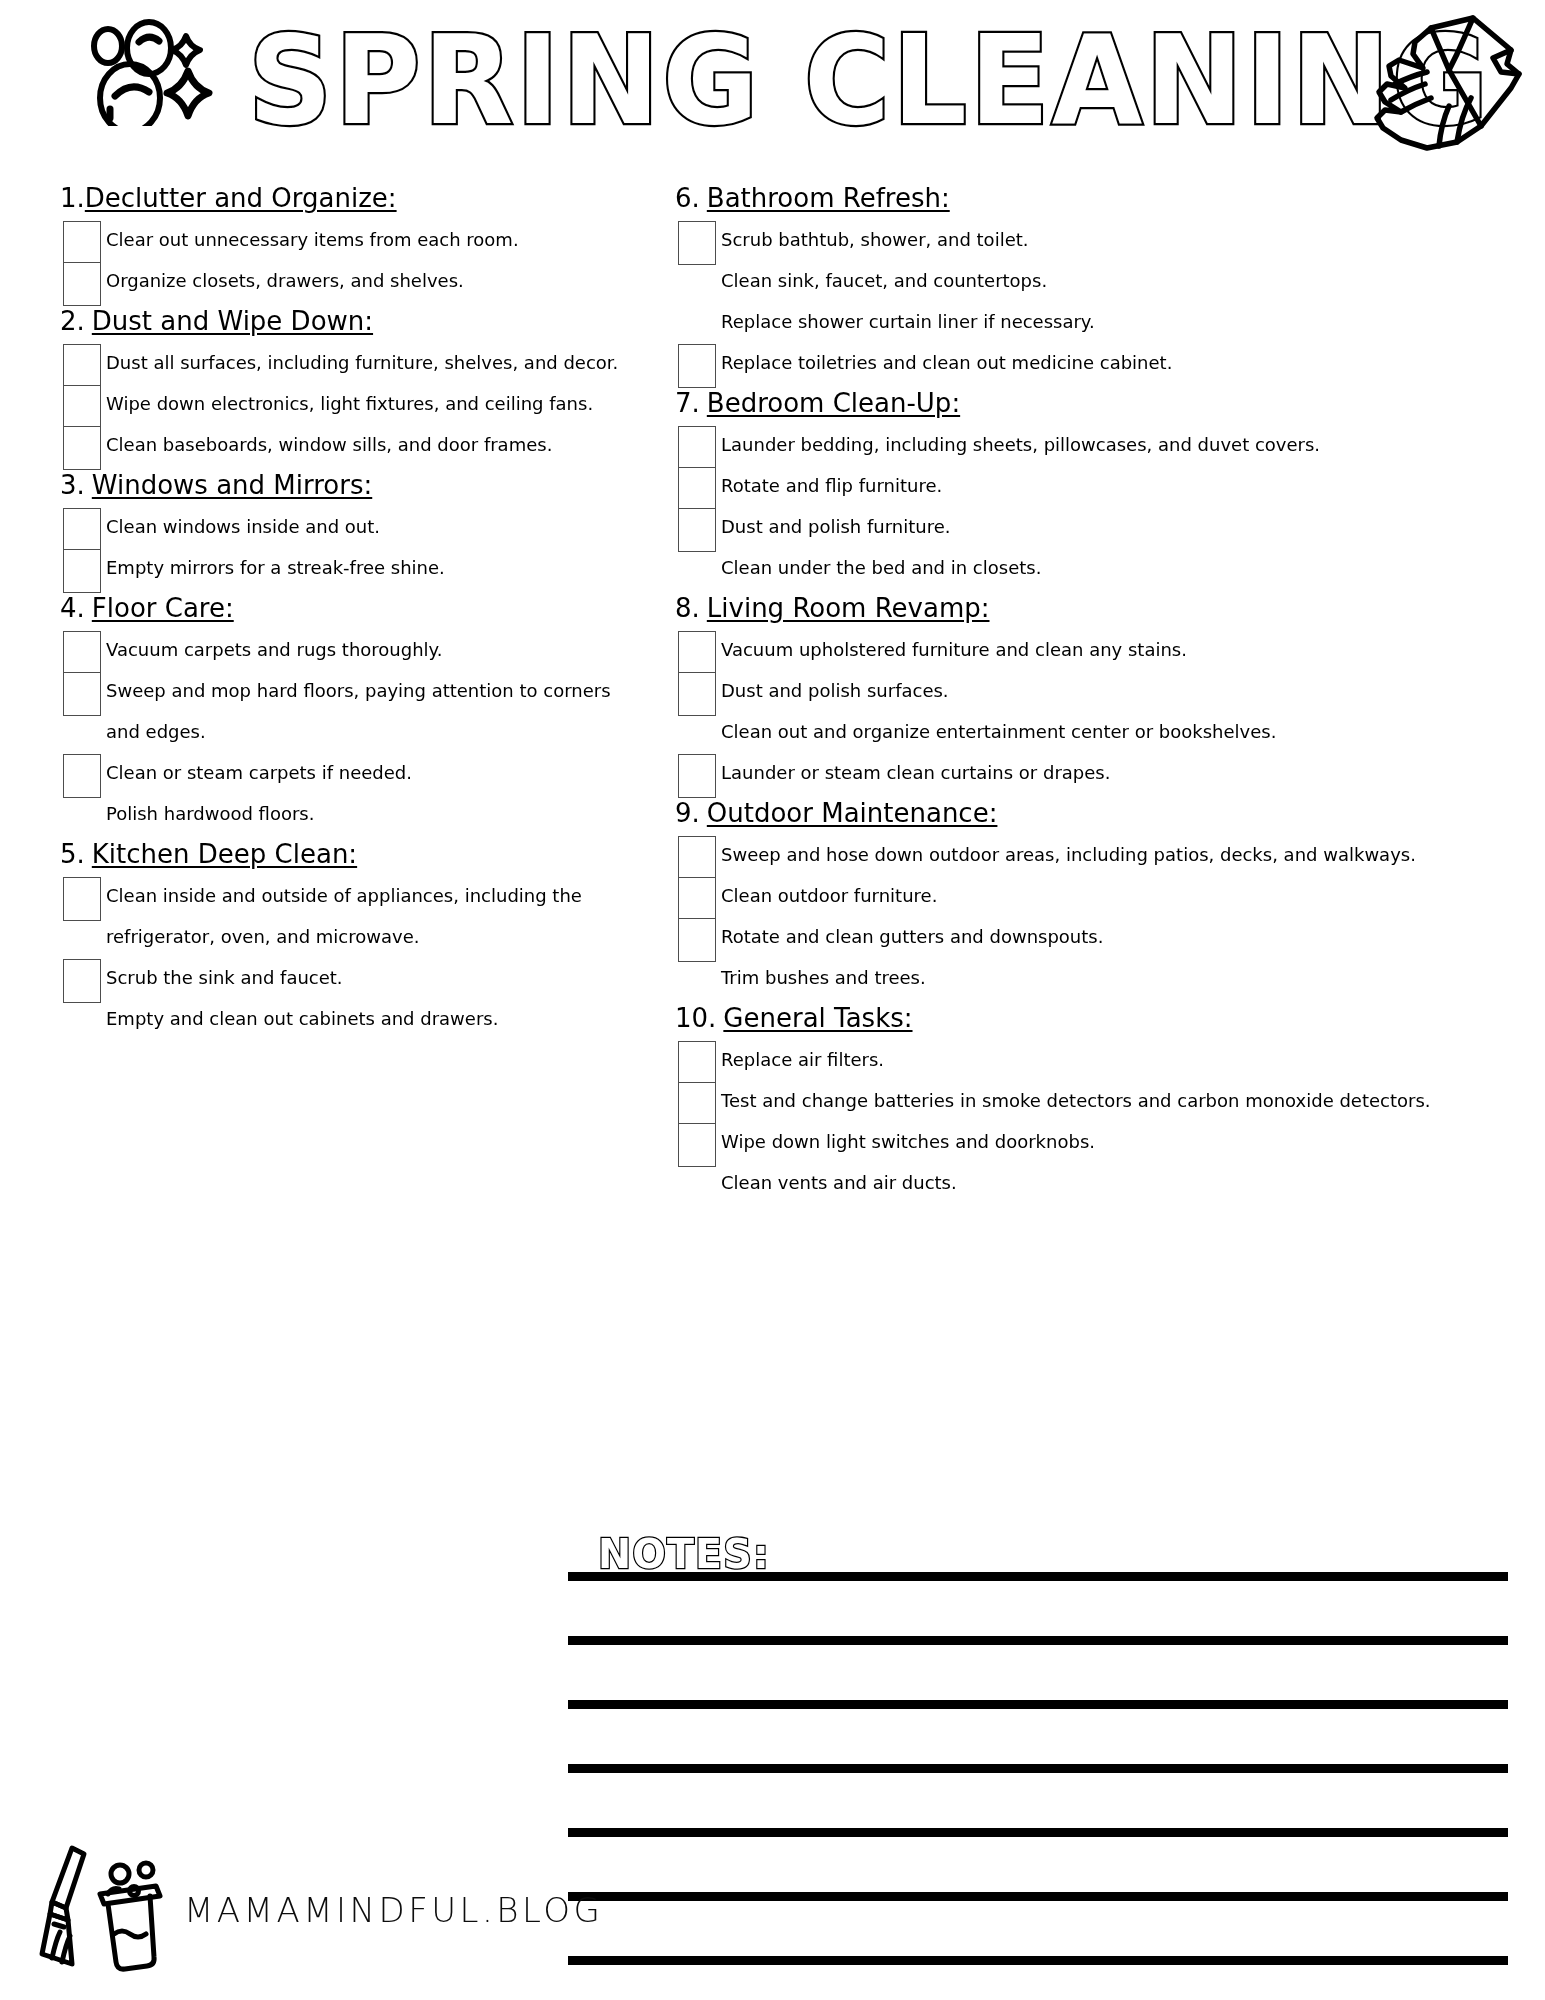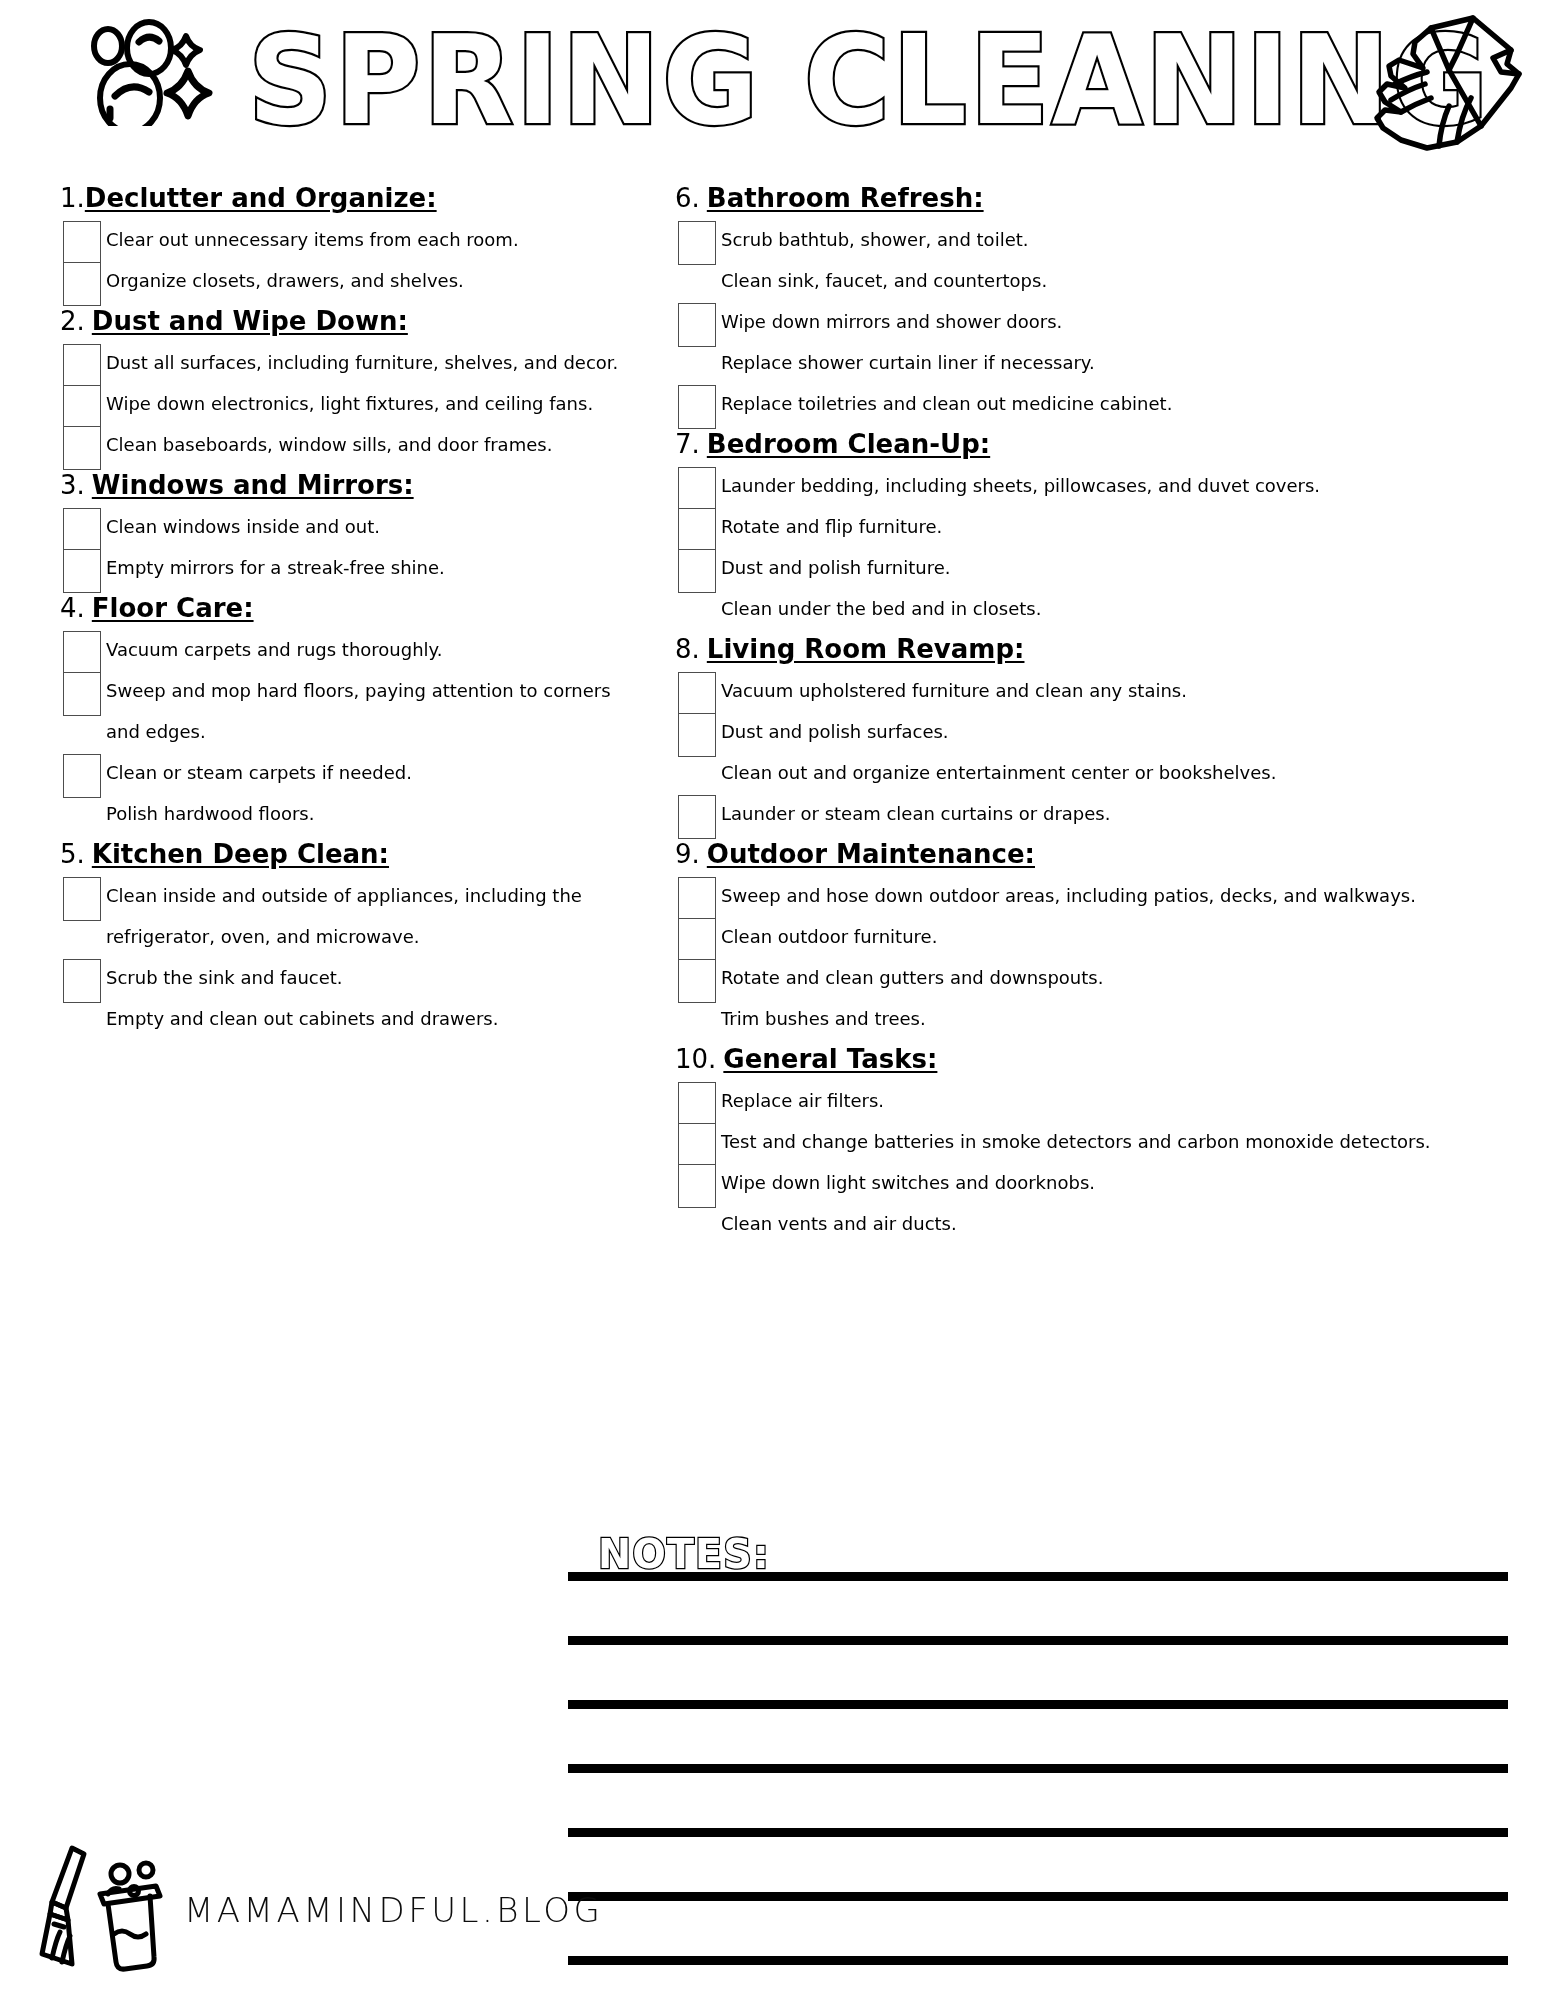--- a/index.html
+++ b/index.html
@@ -73,21 +73,21 @@
     line-height: 41px;
     white-space: nowrap;
   }
   .sec-num {
     font-weight: 400;
     font-size: 26px;
     margin-right: 7px;
     min-width: 0;
   }
   .sec-title {
-    font-weight: 700;
+    font-weight: 400;
     text-decoration: underline;
     text-underline-offset: 3px;
     font-size: 26px;
   }
   .col-left .sec-head.tight .sec-num { margin-right: 0px; }
 
   .task {
     position: relative;
     display: flex;
     align-items: flex-start;
@@ -335,26 +335,20 @@
         </div>
         <div class="task">
           <div class="cb-slot">
             <div class="checkbox"></div>
           </div>
           <div class="task-text">Scrub bathtub, shower, and toilet.</div>
         </div>
         <div class="task nobox">
           <div class="cb-slot"></div>
           <div class="task-text">Clean sink, faucet, and countertops.</div>
-        </div>
-        <div class="task">
-          <div class="cb-slot">
-            <div class="checkbox"></div>
-          </div>
-          <div class="task-text">Wipe down mirrors and shower doors.</div>
         </div>
         <div class="task nobox">
           <div class="cb-slot"></div>
           <div class="task-text">Replace shower curtain liner if necessary.</div>
         </div>
         <div class="task">
           <div class="cb-slot">
             <div class="checkbox"></div>
           </div>
           <div class="task-text">Replace toiletries and clean out medicine cabinet.</div>

